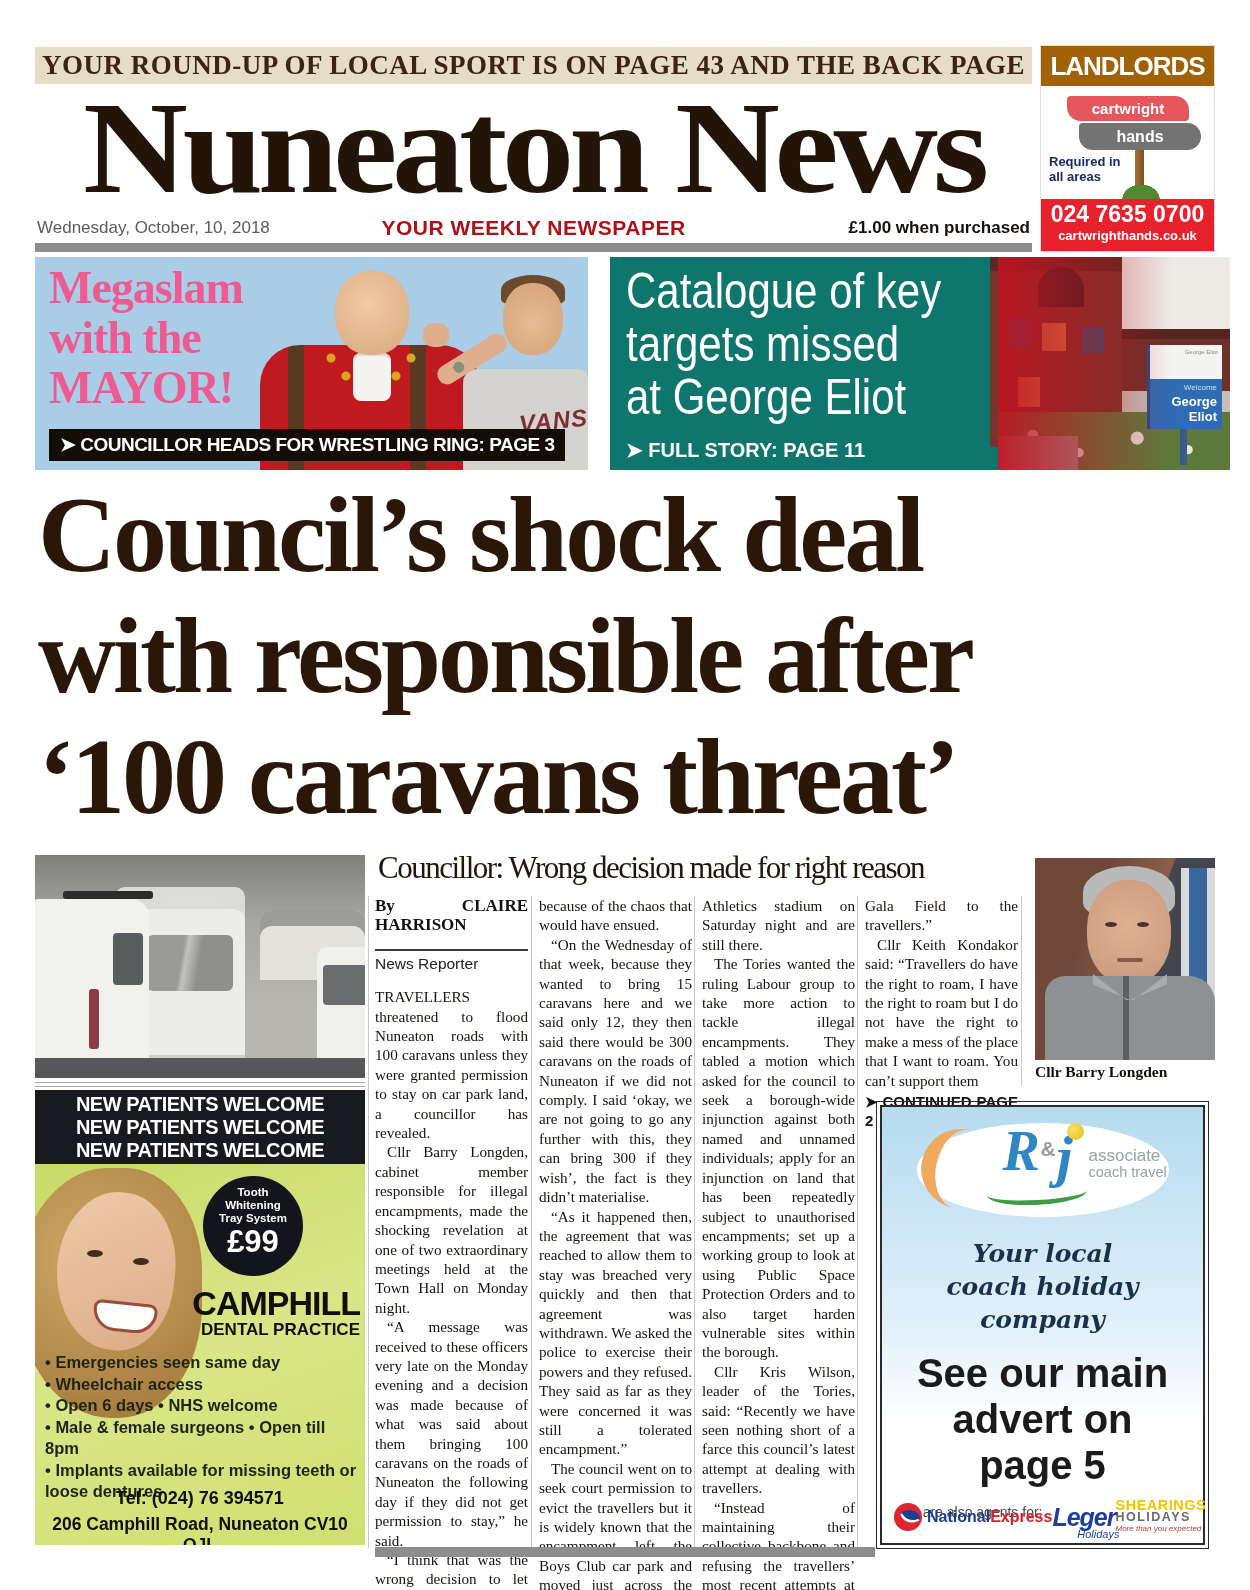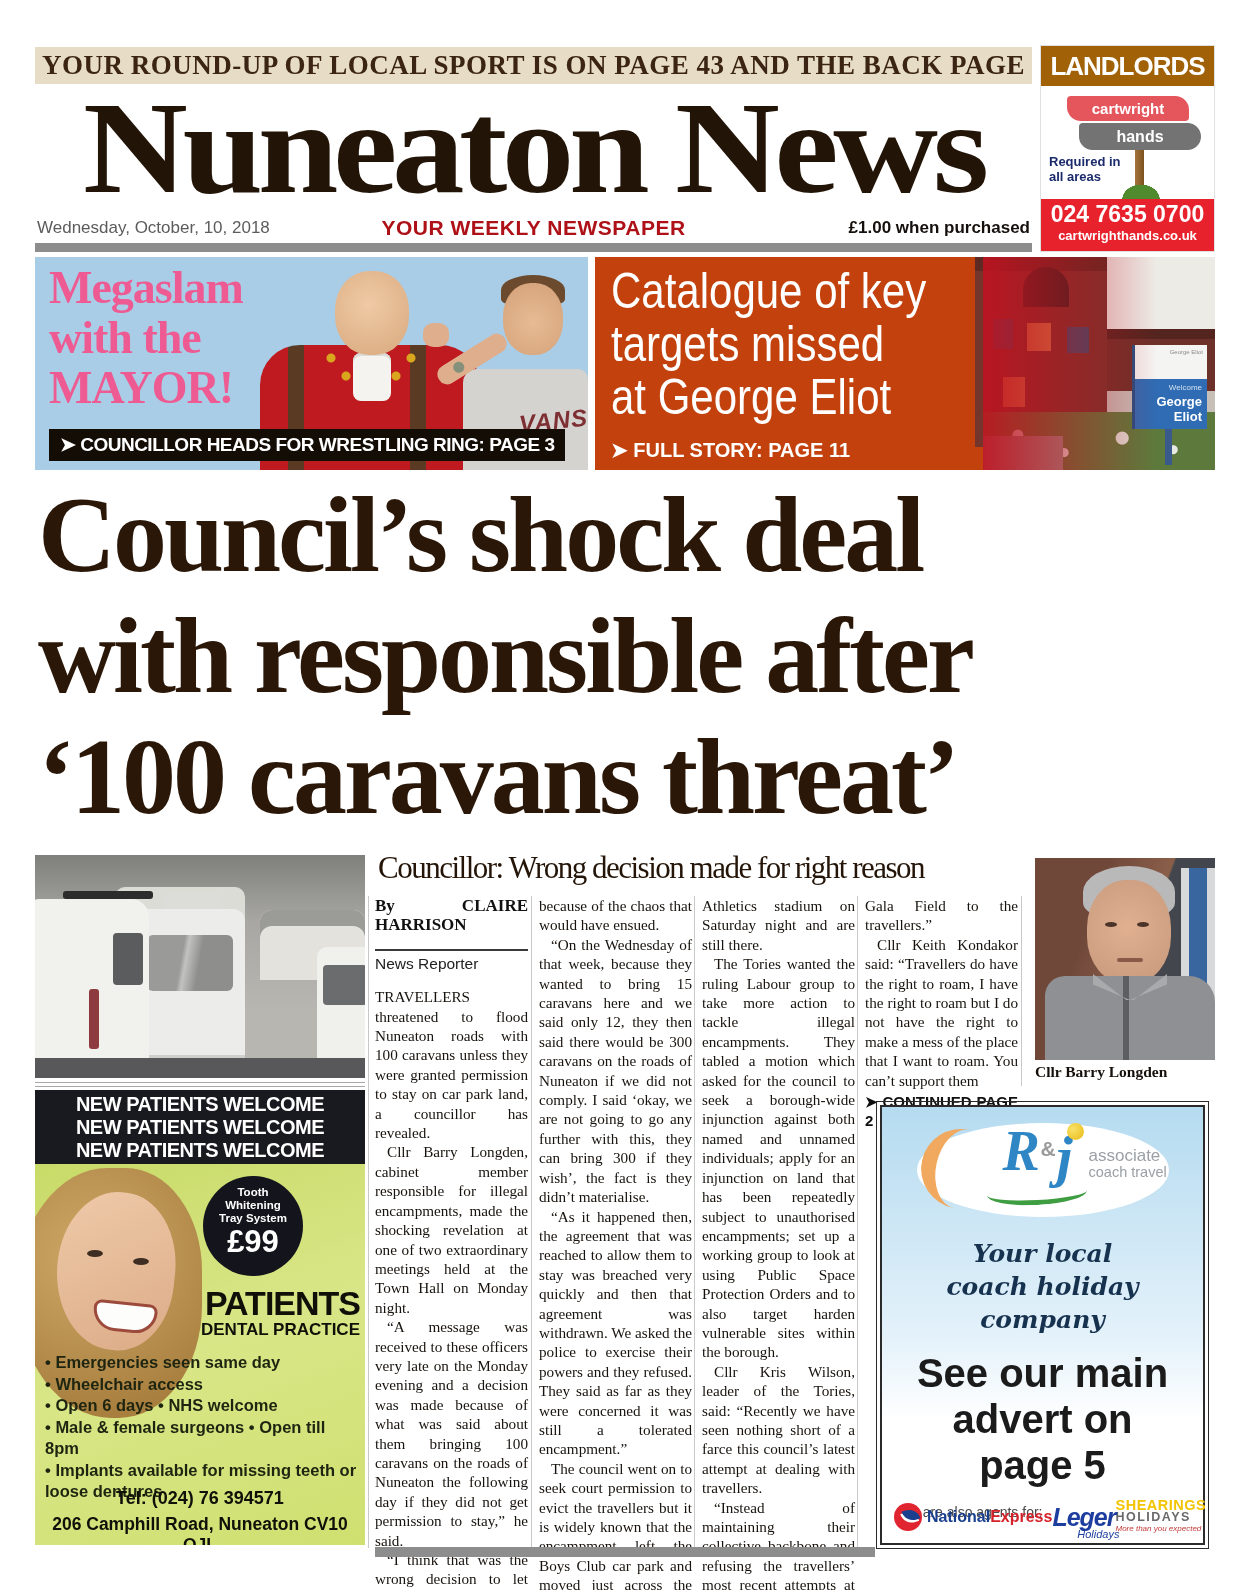--- a/index.html
+++ b/index.html
@@ -66,21 +66,21 @@
   .man-hair { position:absolute; left:466px; top:18px; width:64px; height:30px; border-radius:50% 50% 20% 20%; background:#6b4a2e; }
   .man-shirt { position:absolute; left:428px; top:112px; width:125px; height:101px; background:#d4d3cf; border-radius:14px 10px 0 0; }
   .vans-txt { position:absolute; left:56px; top:38px; color:#7e2f33; font-weight:bold; font-style:italic;
     font-size:24px; transform:rotate(-6deg); letter-spacing:1px; }
   .man-arm { position:absolute; left:398px; top:92px; width:78px; height:20px; background:#dfae8c;
     transform:rotate(-32deg); border-radius:10px;
     background-image:radial-gradient(circle 6px at 30% 50%, rgba(60,120,110,.55) 0 5px, transparent 6px); }
   .man-fist { position:absolute; left:388px; top:66px; width:26px; height:24px; background:#dfae8c; border-radius:40%; }
 
   
-  .promoR { position:absolute; left:595px; top:257px; width:620px; height:213px; background:#c2410c; overflow:hidden; }
+  .promoR { position:absolute; left:610px; top:257px; width:620px; height:213px; background:#0f766e; overflow:hidden; }
   .pr-head { position:absolute; left:16px; top:8px; color:#fff; font-size:50px; line-height:53px;
     transform:scaleX(0.84); transform-origin:left top; white-space:nowrap; z-index:3; }
   .pr-strip { position:absolute; left:16px; bottom:8px; color:#fff; font-weight:bold; font-size:20px; z-index:3; }
   .ge-photo { position:absolute; right:0; top:0; width:232px; height:213px; background:linear-gradient(#dedad3, #c6c0b8 55%); }
   .ge-sky { position:absolute; right:0; top:0; width:140px; height:130px; background:#edebe6; }
   .ge-build1 { position:absolute; left:-8px; top:0; width:132px; height:190px; background:#74352c;
     background-image:linear-gradient(#5c2a22 0 14px, transparent 14px); }
   .ge-arch { position:absolute; left:40px; top:10px; width:46px; height:40px; border-radius:46px 46px 0 0; background:#2f2420; }
   .ge-w1, .ge-w2, .ge-w3, .ge-w4 { position:absolute; background:#d98a4a; }
   .ge-w1 { left:10px; top:62px; width:20px; height:30px; background:#35506e; }
@@ -386,21 +386,21 @@
     <div class="dn-eye1"></div>
     <div class="dn-eye2"></div>
     <div class="dn-smile"></div>
     <div class="dn-badge">
       <div class="b1">Tooth</div>
       <div class="b1">Whitening</div>
       <div class="b1">Tray System</div>
       <div class="b2">£99</div>
     </div>
     <div class="dn-name">
-      <div class="n1">PATIENTS</div>
+      <div class="n1">CAMPHILL</div>
       <div class="n2">DENTAL PRACTICE</div>
     </div>
     <div class="dn-bullets">
       <div>Emergencies seen same day</div>
       <div>Wheelchair access</div>
       <div>Open 6 days • NHS welcome</div>
       <div>Male &amp; female surgeons • Open till 8pm</div>
       <div>Implants available for missing teeth or loose dentures</div>
     </div>
     <div class="dn-tel-line">Tel: (024) 76 394571</div>

